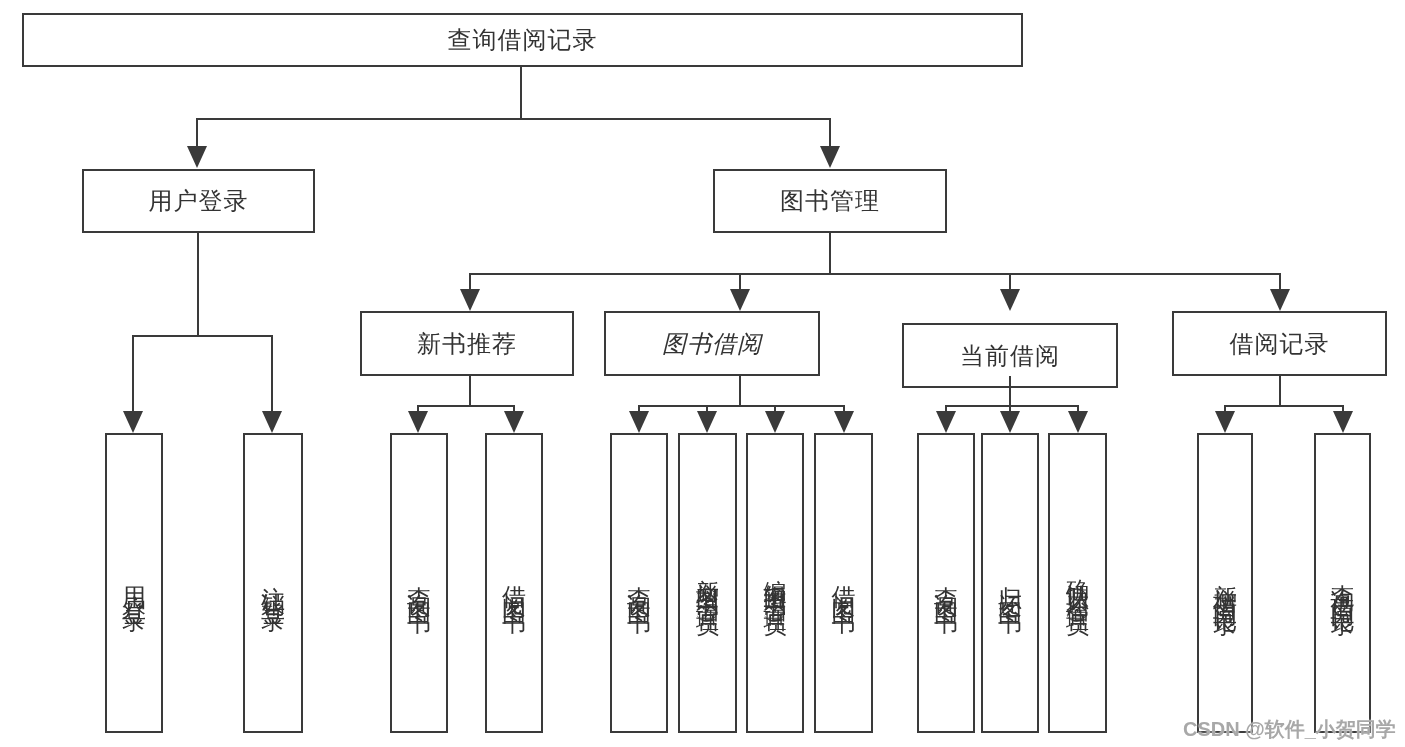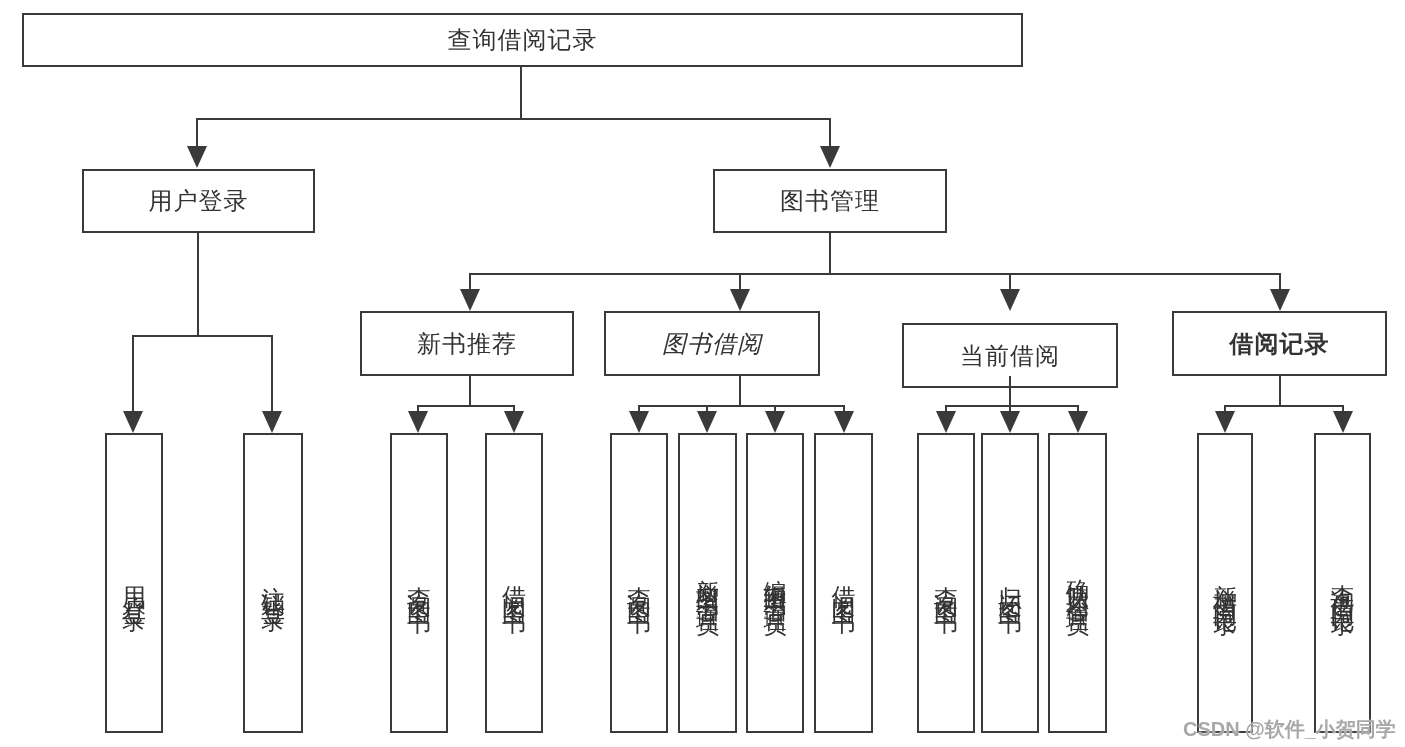--- a/index.html
+++ b/index.html
@@ -104,21 +104,21 @@
 
   <div class="node" style="left:360px; top:311px; width:214px; height:65px;">
     <span class="hlabel">新书推荐</span>
   </div>
   <div class="node" style="left:604px; top:311px; width:216px; height:65px;font-style:italic;">
     <span class="hlabel">图书借阅</span>
   </div>
   <div class="node" style="left:902px; top:311px; width:216px; height:65px;margin-top:12px;">
     <span class="hlabel">当前借阅</span>
   </div>
-  <div class="node" style="left:1172px; top:311px; width:215px; height:65px;font-weight:bold;">
+  <div class="node" style="left:1172px; top:311px; width:215px; height:65px;">
     <span class="hlabel">借阅记录</span>
   </div>
 
   <div class="vline" style="left:469px; top:376px; height:31px;"></div>
   <div class="hline" style="left:418px; top:405px; width:96px;"></div>
   <div class="vline" style="left:417px; top:405px; height:8px;"></div>
   <div class="arrow" style="left:408px; top:411px;"></div>
   <div class="vline" style="left:513px; top:405px; height:8px;"></div>
   <div class="arrow" style="left:504px; top:411px;"></div>
 

